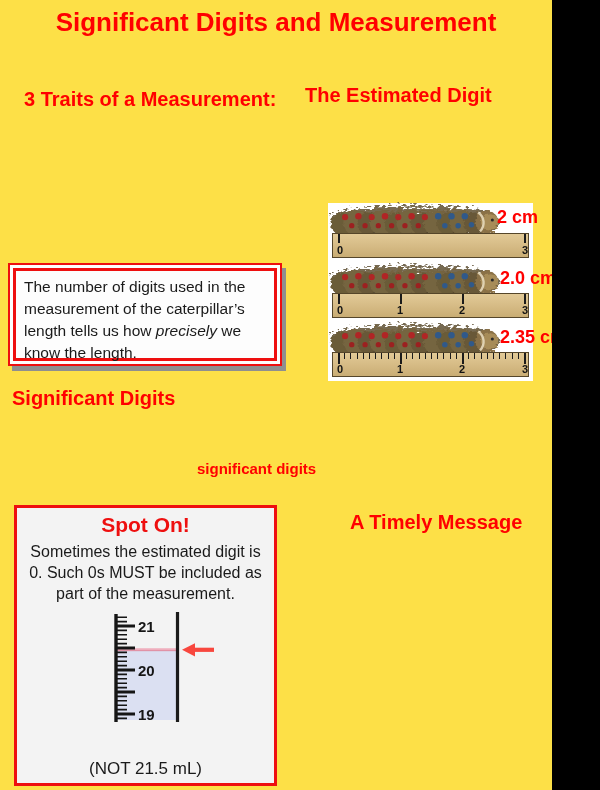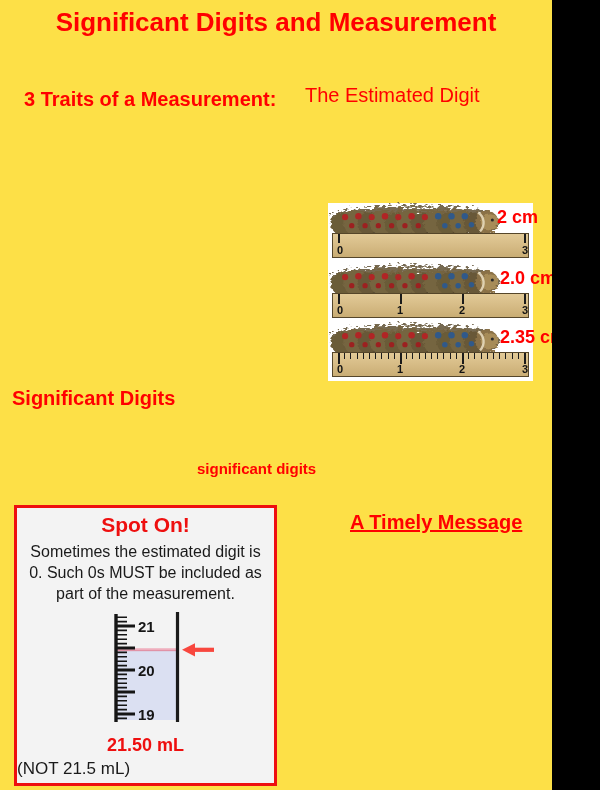--- a/index.html
+++ b/index.html
@@ -2,23 +2,23 @@
 <html><head>
 <meta charset="utf-8">
 <style>
   html,body{margin:0;padding:0;background:#000;}
   .page{position:relative;width:552px;height:790px;background:#fde047;overflow:hidden;
         font-family:"Liberation Sans",sans-serif;}
   .abs{position:absolute;}
 
   .title{left:0;top:7px;width:100%;text-align:center;font-size:26px;font-weight:bold;color:#ff0000;}
   .h-traits{left:24px;top:88px;font-size:20px;font-weight:bold;color:#ff0000;}
-  .h-estimated{left:305px;top:84px;font-size:20px;font-weight:normal;color:#ff0000;}
+  .h-estimated{left:305px;top:84px;font-size:20px;font-weight:bold;color:#ff0000;}
   .h-sigdigits{left:12px;top:387px;font-size:20px;font-weight:bold;color:#ff0000;}
-  .h-timely{left:350px;top:511px;font-size:20px;font-weight:bold;color:#ff0000;text-decoration:underline;}
+  .h-timely{left:350px;top:511px;font-size:20px;font-weight:bold;color:#ff0000;}
   .inline-word{top:460px;font-size:15px;font-weight:bold;color:#ff0000;}
   .iw-digits{left:197px;}
   .iw-figures{left:347px;}
 
   
   .panel{left:328px;top:203px;width:205px;height:178px;background:#ffffff;}
   .cat{position:absolute;left:1px;width:188px;height:38px;}
   .ruler{position:absolute;left:4px;width:197px;height:25px;
          background:linear-gradient(180deg,#e2ca97 0%,#d5ba84 55%,#c9ad74 100%);
          border:1px solid #55462a;box-sizing:border-box;}
@@ -40,21 +40,21 @@
   
   .spot{left:14px;top:505px;width:263px;height:281px;box-sizing:border-box;
         border:3px solid #ee0f0f;background:#f3f3f3;}
   .spot-title{position:absolute;left:0;top:5px;width:100%;text-align:center;
         font-size:21px;font-weight:bold;color:#ee0f0f;}
   .spot-body{position:absolute;left:50%;top:33px;transform:translateX(-50%);width:244px;
         text-align:center;font-size:16px;line-height:21px;color:#1a1a1a;}
   .cylinder{position:absolute;left:66px;top:100px;width:135px;height:122px;}
   .reading{position:absolute;left:0;top:227px;width:100%;text-align:center;
         font-size:18px;font-weight:bold;color:#ee0f0f;}
-  .reading-note{position:absolute;left:0;top:251px;width:100%;text-align:left;
+  .reading-note{position:absolute;left:0;top:251px;width:100%;text-align:center;
         font-size:17px;color:#1a1a1a;}
   .cyl-num{font-size:15px;font-weight:bold;fill:#161616;font-family:"Liberation Sans",sans-serif;}
 </style>
 </head>
 <body>
 
 <svg width="0" height="0" style="position:absolute" aria-hidden="true">
   <defs>
     <filter id="fuzz-hair" x="-25%" y="-80%" width="150%" height="260%">
       <feTurbulence type="fractalNoise" baseFrequency="0.18 0.42" numOctaves="2" seed="8"></feTurbulence>
@@ -164,20 +164,25 @@
       <span class="rnum" style="left:67px">1</span>
       <span class="rnum" style="left:129px">2</span>
       <span class="rnum" style="left:192px">3</span>
     </div>
   </div>
 
   <span class="cm-label" style="left:497px;top:207px">2 cm</span>
   <span class="cm-label" style="left:500px;top:268px">2.0 cm</span>
   <span class="cm-label" style="left:500px;top:327px">2.35 cm</span>
 
+  <div class="abs note-outer">
+    <div class="note-inner">
+      <span>The number of digits used in the measurement of the caterpillar’s length tells us how </span><i>precisely</i><span> we know the length.</span>
+    </div>
+  </div>
 
   <div class="abs h-sigdigits">Significant Digits</div>
 
   <span class="abs inline-word iw-digits">significant digits</span>
 
   <div class="abs h-timely">A Timely Message</div>
 
   <div class="abs spot">
     <div class="spot-title">Spot On!</div>
     <div class="spot-body">Sometimes the estimated digit is 0. Such 0s MUST be included as part of the measurement.</div>
@@ -190,17 +195,16 @@
       <path d="M34 9.2H44M34 13.6H44M34 22.4H44M34 26.8H44M34 31.2H44M34 35.6H44M34 44.4H44M34 48.8H44M34 53.2H44M34 57.6H44M34 66.4H44M34 70.8H44M34 75.2H44M34 79.6H44M34 88.4H44M34 92.8H44M34 97.2H44M34 101.6H44M34 110.4H44" stroke="#151515" stroke-width="1.6"></path>
       <path d="M34 18H52M34 40H52M34 62H52M34 84H52M34 106H52" stroke="#151515" stroke-width="3"></path>
       <text class="cyl-num" x="55" y="23.5">21</text>
       <text class="cyl-num" x="55" y="67.5">20</text>
       <text class="cyl-num" x="55" y="111.5">19</text>
       <line x1="94.5" y1="4" x2="94.5" y2="114" stroke="#1b1b1b" stroke-width="3.2"></line>
       <line x1="131" y1="41.8" x2="105" y2="41.8" stroke="#f8473e" stroke-width="4.2"></line>
       <polygon points="99,41.8 112,35.2 112,48.4" fill="#f8473e"></polygon>
     </svg>
 
-    <div class="reading">21.50 mL</div>
     <div class="reading-note">(NOT 21.5 mL)</div>
   </div>
 
 </div>
 
 </body></html>

